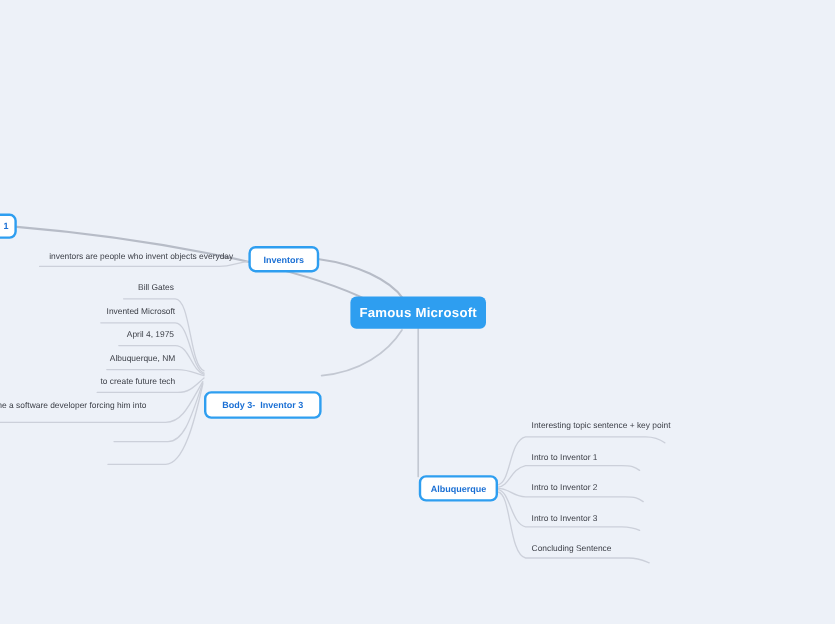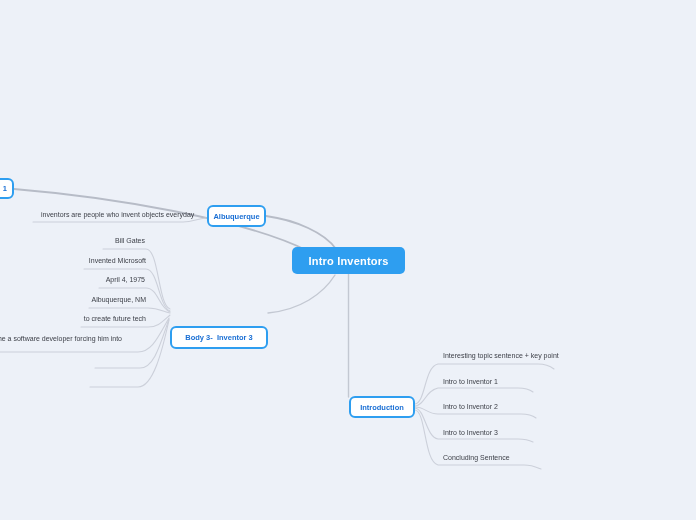--- a/index.html
+++ b/index.html
@@ -91,29 +91,29 @@
     <path class="wire-child" d="M95 368 H140 C154 368 160 345 169 319"></path>
     <path class="wire-child" d="M90 387 H138 C153 387 162 352 169 320"></path>
 
     <path class="wire-child" d="M415 404 C426 402 424 367 438 364 H538 C546 364 550 366 554 369"></path>
     <path class="wire-child" d="M415 406 C425 405 425 391 438 388 H518 C526 388 529 389 533 392"></path>
     <path class="wire-child" d="M415 407 C425 407 427 414 438 414 H521 C529 414 532 415 536 418"></path>
     <path class="wire-child" d="M415 408 C425 409 426 437 438 439 H518 C526 439 529 440 533 442"></path>
     <path class="wire-child" d="M415 410 C426 411 424 462 438 465 H524 C532 465 536 467 541 469"></path>
   </svg>
 
-  <div class="node root">Intro Inventors</div>
+  <div class="node root">Famous Microsoft</div>
 
   <div class="node branch body1">1</div>
 
-  <div class="node branch conclusion">Albuquerque</div>
+  <div class="node branch conclusion">Inventors</div>
 
   <div class="node branch body3">Body 3-  Inventor 3</div>
 
-  <div class="node branch introduction">Introduction</div>
+  <div class="node branch introduction">Albuquerque</div>
 
   <div class="leaf" style="left:41px; top:210px;">inventors are people who invent objects everyday</div>
 
   <div class="leaf r" style="right:551px; top:236px;">Bill Gates</div>
   <div class="leaf r" style="right:550px; top:256px;">Invented Microsoft</div>
   <div class="leaf r" style="right:551px; top:275px;">April 4, 1975</div>
   <div class="leaf r" style="right:550px; top:295px;">Albuquerque, NM</div>
   <div class="leaf r" style="right:550px; top:314px;">to create future tech</div>
   <div class="leaf r" style="right:574px; top:334px;">became a software developer forcing him into</div>
 

